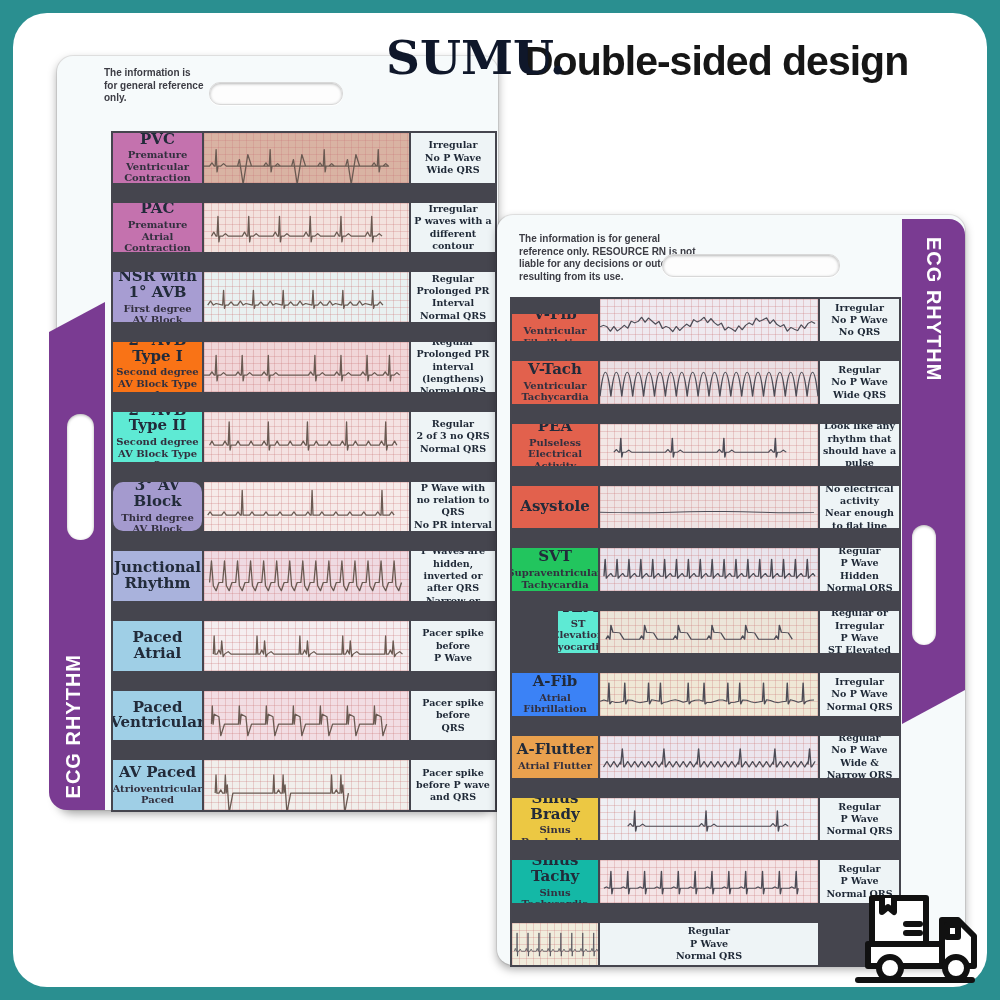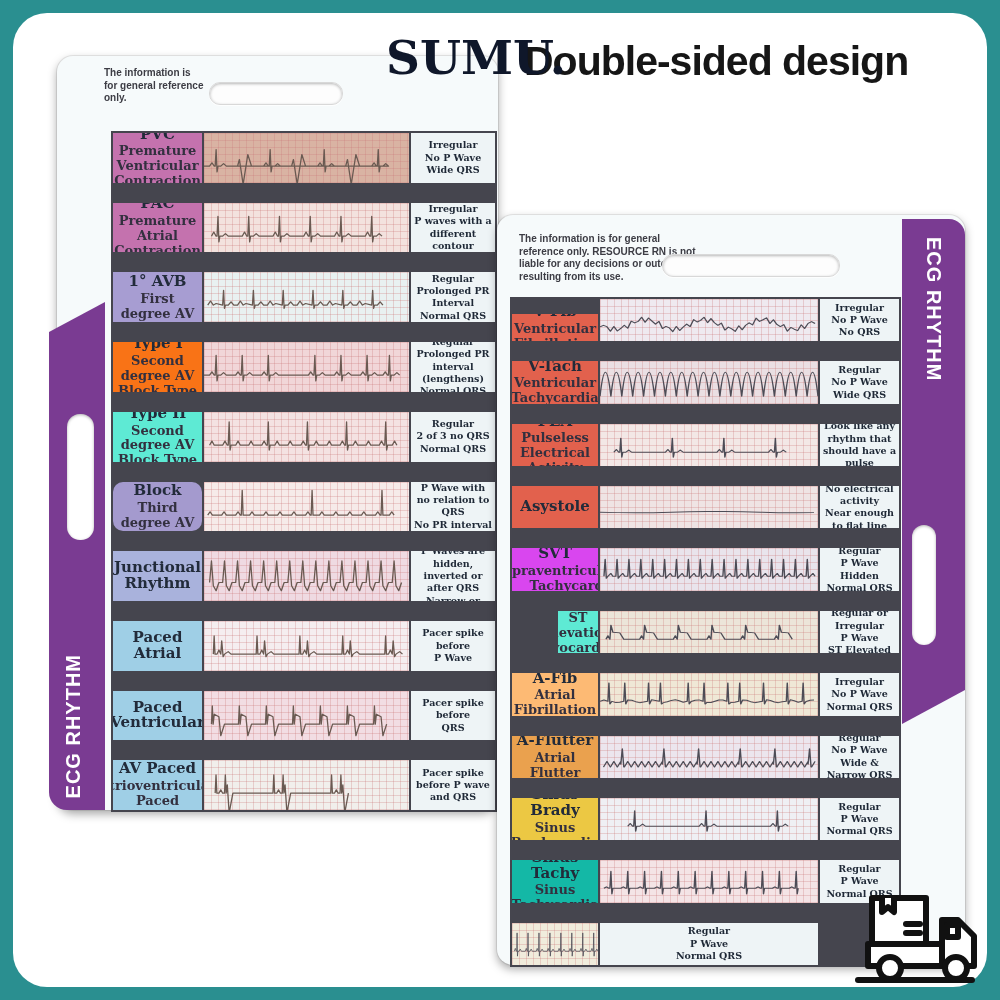--- a/index.html
+++ b/index.html
@@ -51,21 +51,21 @@
   .table{position:absolute;display:grid;background:#45454e;border:2px solid #45454e;gap:20px;}
   .card.left  .table{left:54px;top:75px;width:382px;height:677px;grid-auto-rows:1fr;}
   .card.right .table{left:13px;top:82px;width:387px;height:666px;grid-auto-rows:1fr;}
   .row{display:grid;gap:2px;min-height:0;}
   .card.left  .row{grid-template-columns:89px 1fr 84px;}
   .card.right .row{grid-template-columns:86px 1fr 79px;}
   .cell{min-width:0;min-height:0;overflow:hidden;}
   .label{display:flex;flex-direction:column;justify-content:center;align-items:center;
          text-align:center;padding:1px 2px;}
   .rname{font-family:"DejaVu Serif",serif;font-weight:bold;font-size:15px;line-height:1.05;color:#222b3a;}
-  .rsub {font-family:"DejaVu Serif",serif;font-weight:bold;font-size:13px;line-height:1.15;color:#33303f;margin-top:2px;}
+  .rsub {font-family:"DejaVu Serif",serif;font-weight:bold;font-size:10px;line-height:1.15;color:#33303f;margin-top:2px;}
   .strip{position:relative;
     background-image:
       linear-gradient(rgba(205,125,125,.30) 1px,transparent 1px),
       linear-gradient(90deg,rgba(205,125,125,.30) 1px,transparent 1px);
     background-size:7px 7px;}
   .strip svg{position:absolute;inset:0;width:100%;height:100%;}
   .desc{display:flex;align-items:center;justify-content:center;text-align:center;
         background:#eef4f6;font-family:"DejaVu Serif",serif;font-weight:bold;
         font-size:9.5px;line-height:1.3;color:#1e2836;white-space:pre-line;padding:1px 2px;}
 
@@ -287,21 +287,21 @@
     </div>
     <div class="cell strip" style="background-color: rgb(239, 228, 228);">
       <svg viewBox="0 0 220 60" preserveAspectRatio="none">
         <path fill="none" stroke-width="1.4" stroke-linejoin="round" d="M0.0,37.0 L18.0,37.7 L36.0,38.0 L54.0,37.8 L72.0,37.3 L90.0,36.6 L108.0,36.1 L126.0,36.1 L144.0,36.5 L162.0,37.2 L180.0,37.8 L198.0,38.0 L216.0,37.7" stroke="#4d4c56"></path>
       </svg>
     </div>
     <div class="cell desc">No electrical activity
 Near enough to flat line</div>
   </div>
       <div class="row">
-    <div class="cell label" style="background: #d946ef; text-align: right;">
+    <div class="cell label" style="background: #22c55e;">
       <div class="rname">SVT</div>
       <div class="rsub">Supraventricular Tachycardia</div>
     </div>
     <div class="cell strip" style="background-color: rgb(233, 228, 236);">
       <svg viewBox="0 0 220 60" preserveAspectRatio="none">
         <path fill="none" stroke-width="1.4" stroke-linejoin="round" d="M4.0,40.0 L5.2,16.0 L6.4,43.0 L8.0,40.0 L11.0,36.0 L13.0,40.0 L16.0,40.0 L17.2,16.0 L18.4,43.0 L20.0,40.0 L23.0,36.0 L25.0,40.0 L28.0,40.0 L29.2,16.0 L30.4,43.0 L32.0,40.0 L35.0,36.0 L37.0,40.0 L40.0,40.0 L41.2,16.0 L42.4,43.0 L44.0,40.0 L47.0,36.0 L49.0,40.0 L52.0,40.0 L53.2,16.0 L54.4,43.0 L56.0,40.0 L59.0,36.0 L61.0,40.0 L64.0,40.0 L65.2,16.0 L66.4,43.0 L68.0,40.0 L71.0,36.0 L73.0,40.0 L76.0,40.0 L77.2,16.0 L78.4,43.0 L80.0,40.0 L83.0,36.0 L85.0,40.0 L88.0,40.0 L89.2,16.0 L90.4,43.0 L92.0,40.0 L95.0,36.0 L97.0,40.0 L100.0,40.0 L101.2,16.0 L102.4,43.0 L104.0,40.0 L107.0,36.0 L109.0,40.0 L112.0,40.0 L113.2,16.0 L114.4,43.0 L116.0,40.0 L119.0,36.0 L121.0,40.0 L124.0,40.0 L125.2,16.0 L126.4,43.0 L128.0,40.0 L131.0,36.0 L133.0,40.0 L136.0,40.0 L137.2,16.0 L138.4,43.0 L140.0,40.0 L143.0,36.0 L145.0,40.0 L148.0,40.0 L149.2,16.0 L150.4,43.0 L152.0,40.0 L155.0,36.0 L157.0,40.0 L160.0,40.0 L161.2,16.0 L162.4,43.0 L164.0,40.0 L167.0,36.0 L169.0,40.0 L172.0,40.0 L173.2,16.0 L174.4,43.0 L176.0,40.0 L179.0,36.0 L181.0,40.0 L184.0,40.0 L185.2,16.0 L186.4,43.0 L188.0,40.0 L191.0,36.0 L193.0,40.0 L196.0,40.0 L197.2,16.0 L198.4,43.0 L200.0,40.0 L203.0,36.0 L205.0,40.0 L208.0,40.0 L209.2,16.0 L210.4,43.0 L212.0,40.0 L215.0,36.0 L217.0,40.0" stroke="#4d4c56"></path>
       </svg>
     </div>
     <div class="cell desc">Regular
 P Wave Hidden
@@ -315,21 +315,21 @@
     <div class="cell strip" style="background-color: rgb(236, 229, 217);">
       <svg viewBox="0 0 220 60" preserveAspectRatio="none">
         <path fill="none" stroke-width="1.4" stroke-linejoin="round" d="M6.0,40.0 L8.0,35.0 L10.0,40.0 L11.0,20.0 L13.0,30.0 L20.0,31.0 L24.0,40.0 L40.0,40.0 L42.0,35.0 L44.0,40.0 L45.0,20.0 L47.0,30.0 L54.0,31.0 L58.0,40.0 L74.0,40.0 L76.0,35.0 L78.0,40.0 L79.0,20.0 L81.0,30.0 L88.0,31.0 L92.0,40.0 L108.0,40.0 L110.0,35.0 L112.0,40.0 L113.0,20.0 L115.0,30.0 L122.0,31.0 L126.0,40.0 L142.0,40.0 L144.0,35.0 L146.0,40.0 L147.0,20.0 L149.0,30.0 L156.0,31.0 L160.0,40.0 L176.0,40.0 L178.0,35.0 L180.0,40.0 L181.0,20.0 L183.0,30.0 L190.0,31.0 L194.0,40.0" stroke="#4d4c56"></path>
       </svg>
     </div>
     <div class="cell desc">Regular or Irregular
 P Wave
 ST Elevated</div>
   </div>
       <div class="row">
-    <div class="cell label" style="background: #fdba74;">
+    <div class="cell label" style="background: #3b82f6;">
       <div class="rname">A-Fib</div>
       <div class="rsub">Atrial Fibrillation</div>
     </div>
     <div class="cell strip" style="background-color: rgb(239, 232, 214);">
       <svg viewBox="0 0 220 60" preserveAspectRatio="none">
         <path fill="none" stroke-width="1.4" stroke-linejoin="round" d="M0.0,40.0 L4.0,38.2 L8.0,40.0 L9.0,14.0 L10.0,44.0 L12.0,40.2 L16.0,41.9 L20.0,41.5 L24.0,40.0 L25.0,14.0 L26.0,44.0 L28.0,38.1 L32.0,38.6 L36.0,40.6 L40.0,42.0 L44.0,41.2 L48.0,40.0 L49.0,14.0 L50.0,44.0 L52.0,38.0 L56.0,39.0 L60.0,40.0 L61.0,14.0 L62.0,44.0 L64.0,42.0 L68.0,40.8 L72.0,38.8 L76.0,38.0 L80.0,39.4 L84.0,41.4 L88.0,40.0 L89.0,14.0 L90.0,44.0 L92.0,40.4 L96.0,38.5 L100.0,38.1 L104.0,40.0 L105.0,14.0 L106.0,44.0 L108.0,41.7 L112.0,41.8 L116.0,40.0 L120.0,38.2 L124.0,38.3 L128.0,40.0 L129.0,14.0 L130.0,44.0 L132.0,41.9 L136.0,41.5 L140.0,40.0 L141.0,14.0 L142.0,44.0 L144.0,38.1 L148.0,38.6 L152.0,40.6 L156.0,42.0 L160.0,41.2 L164.0,40.0 L165.0,14.0 L166.0,44.0 L168.0,38.0 L172.0,39.0 L176.0,41.0 L180.0,42.0 L184.0,40.8 L188.0,40.0 L189.0,14.0 L190.0,44.0 L192.0,38.0 L196.0,39.4 L200.0,41.4 L204.0,40.0 L205.0,14.0 L206.0,44.0 L208.0,40.4 L212.0,38.5 L216.0,38.1" stroke="#4d4c56"></path>
       </svg>
     </div>
     <div class="cell desc">Irregular
 No P Wave

